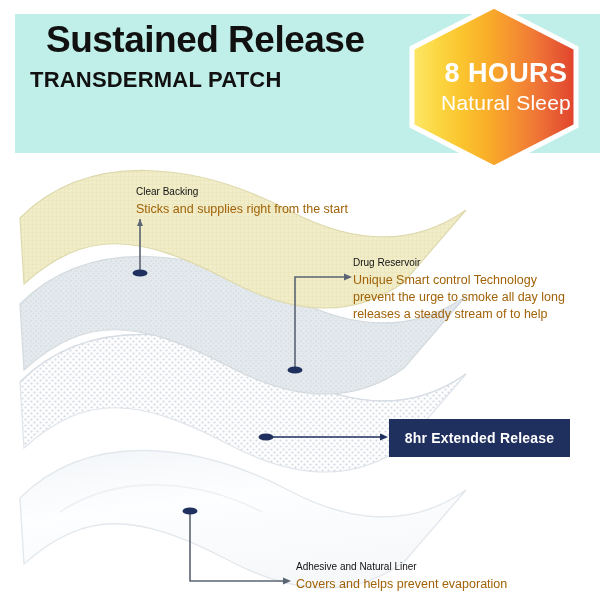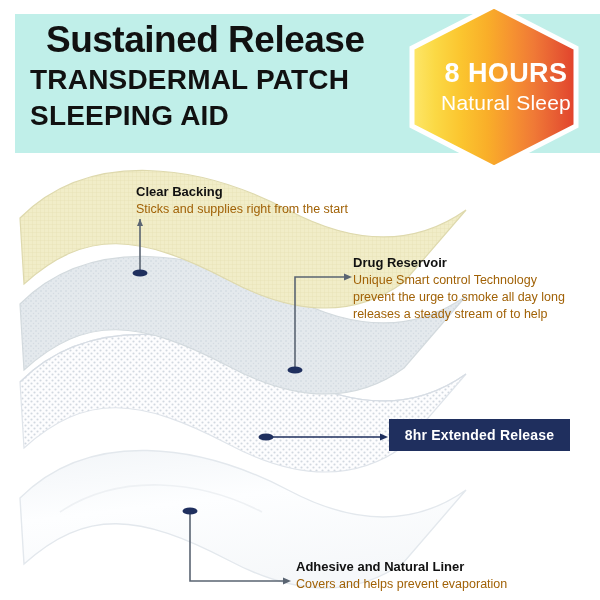--- a/index.html
+++ b/index.html
@@ -35,21 +35,21 @@
   .title-main {
     font-size: 37px;
     font-weight: bold;
     letter-spacing: -0.5px;
     line-height: 44px;
     color: #111111;
     white-space: nowrap;
     margin-left: 16px;
   }
   .title-sub1, .title-sub2 {
-    font-size: 28px;
+    font-size: 22px;
     font-weight: bold;
     letter-spacing: 0.2px;
     line-height: 36px;
     color: #111111;
     white-space: nowrap;
   }
 
   
   .hex-badge {
     position: absolute;
@@ -98,22 +98,22 @@
     top: 160px;
     width: 600px;
     height: 440px;
   }
 
   
   .callout {
     position: absolute;
   }
   .callout-title {
-    font-size: 13px;
-    font-weight: bold;
+    font-size: 10px;
+    font-weight: normal;
     color: #111111;
     line-height: 18px;
     white-space: nowrap;
   }
   .callout-body {
     font-size: 12.5px;
     font-weight: normal;
     color: #a16207;
     line-height: 17px;
     white-space: nowrap;
@@ -122,21 +122,21 @@
   .callout-clear-backing { left: 136px; top: 183px; }
   .callout-drug-reservoir { left: 353px; top: 254px; }
   .callout-adhesive { left: 296px; top: 558px; }
 
   
   .release-box {
     position: absolute;
     left: 389px;
     top: 419px;
     width: 181px;
-    height: 32px;
+    height: 38px;
     background: #1f2f5e;
     display: flex;
     align-items: center;
     justify-content: center;
   }
   .release-box-label {
     font-size: 14px;
     font-weight: bold;
     color: #ffffff;
     letter-spacing: 0.2px;
@@ -154,21 +154,20 @@
   }
 </style>
 </head>
 <body>
 
 <div class="header-band"></div>
 
 <div class="title-block">
   <div class="title-main">Sustained Release</div>
   <div class="title-sub1">TRANSDERMAL PATCH</div>
-  <div class="title-sub2">SLEEPING AID</div>
 </div>
 
 <div class="hex-badge">
   <svg class="hex-shape" viewBox="0 0 172 166">
     <defs>
       <linearGradient id="hexgrad" x1="0" y1="0" x2="1" y2="0">
         <stop offset="0%" stop-color="#fde76b"></stop>
         <stop offset="14%" stop-color="#fbd945"></stop>
         <stop offset="30%" stop-color="#fbc52f"></stop>
         <stop offset="46%" stop-color="#f9ae29"></stop>

